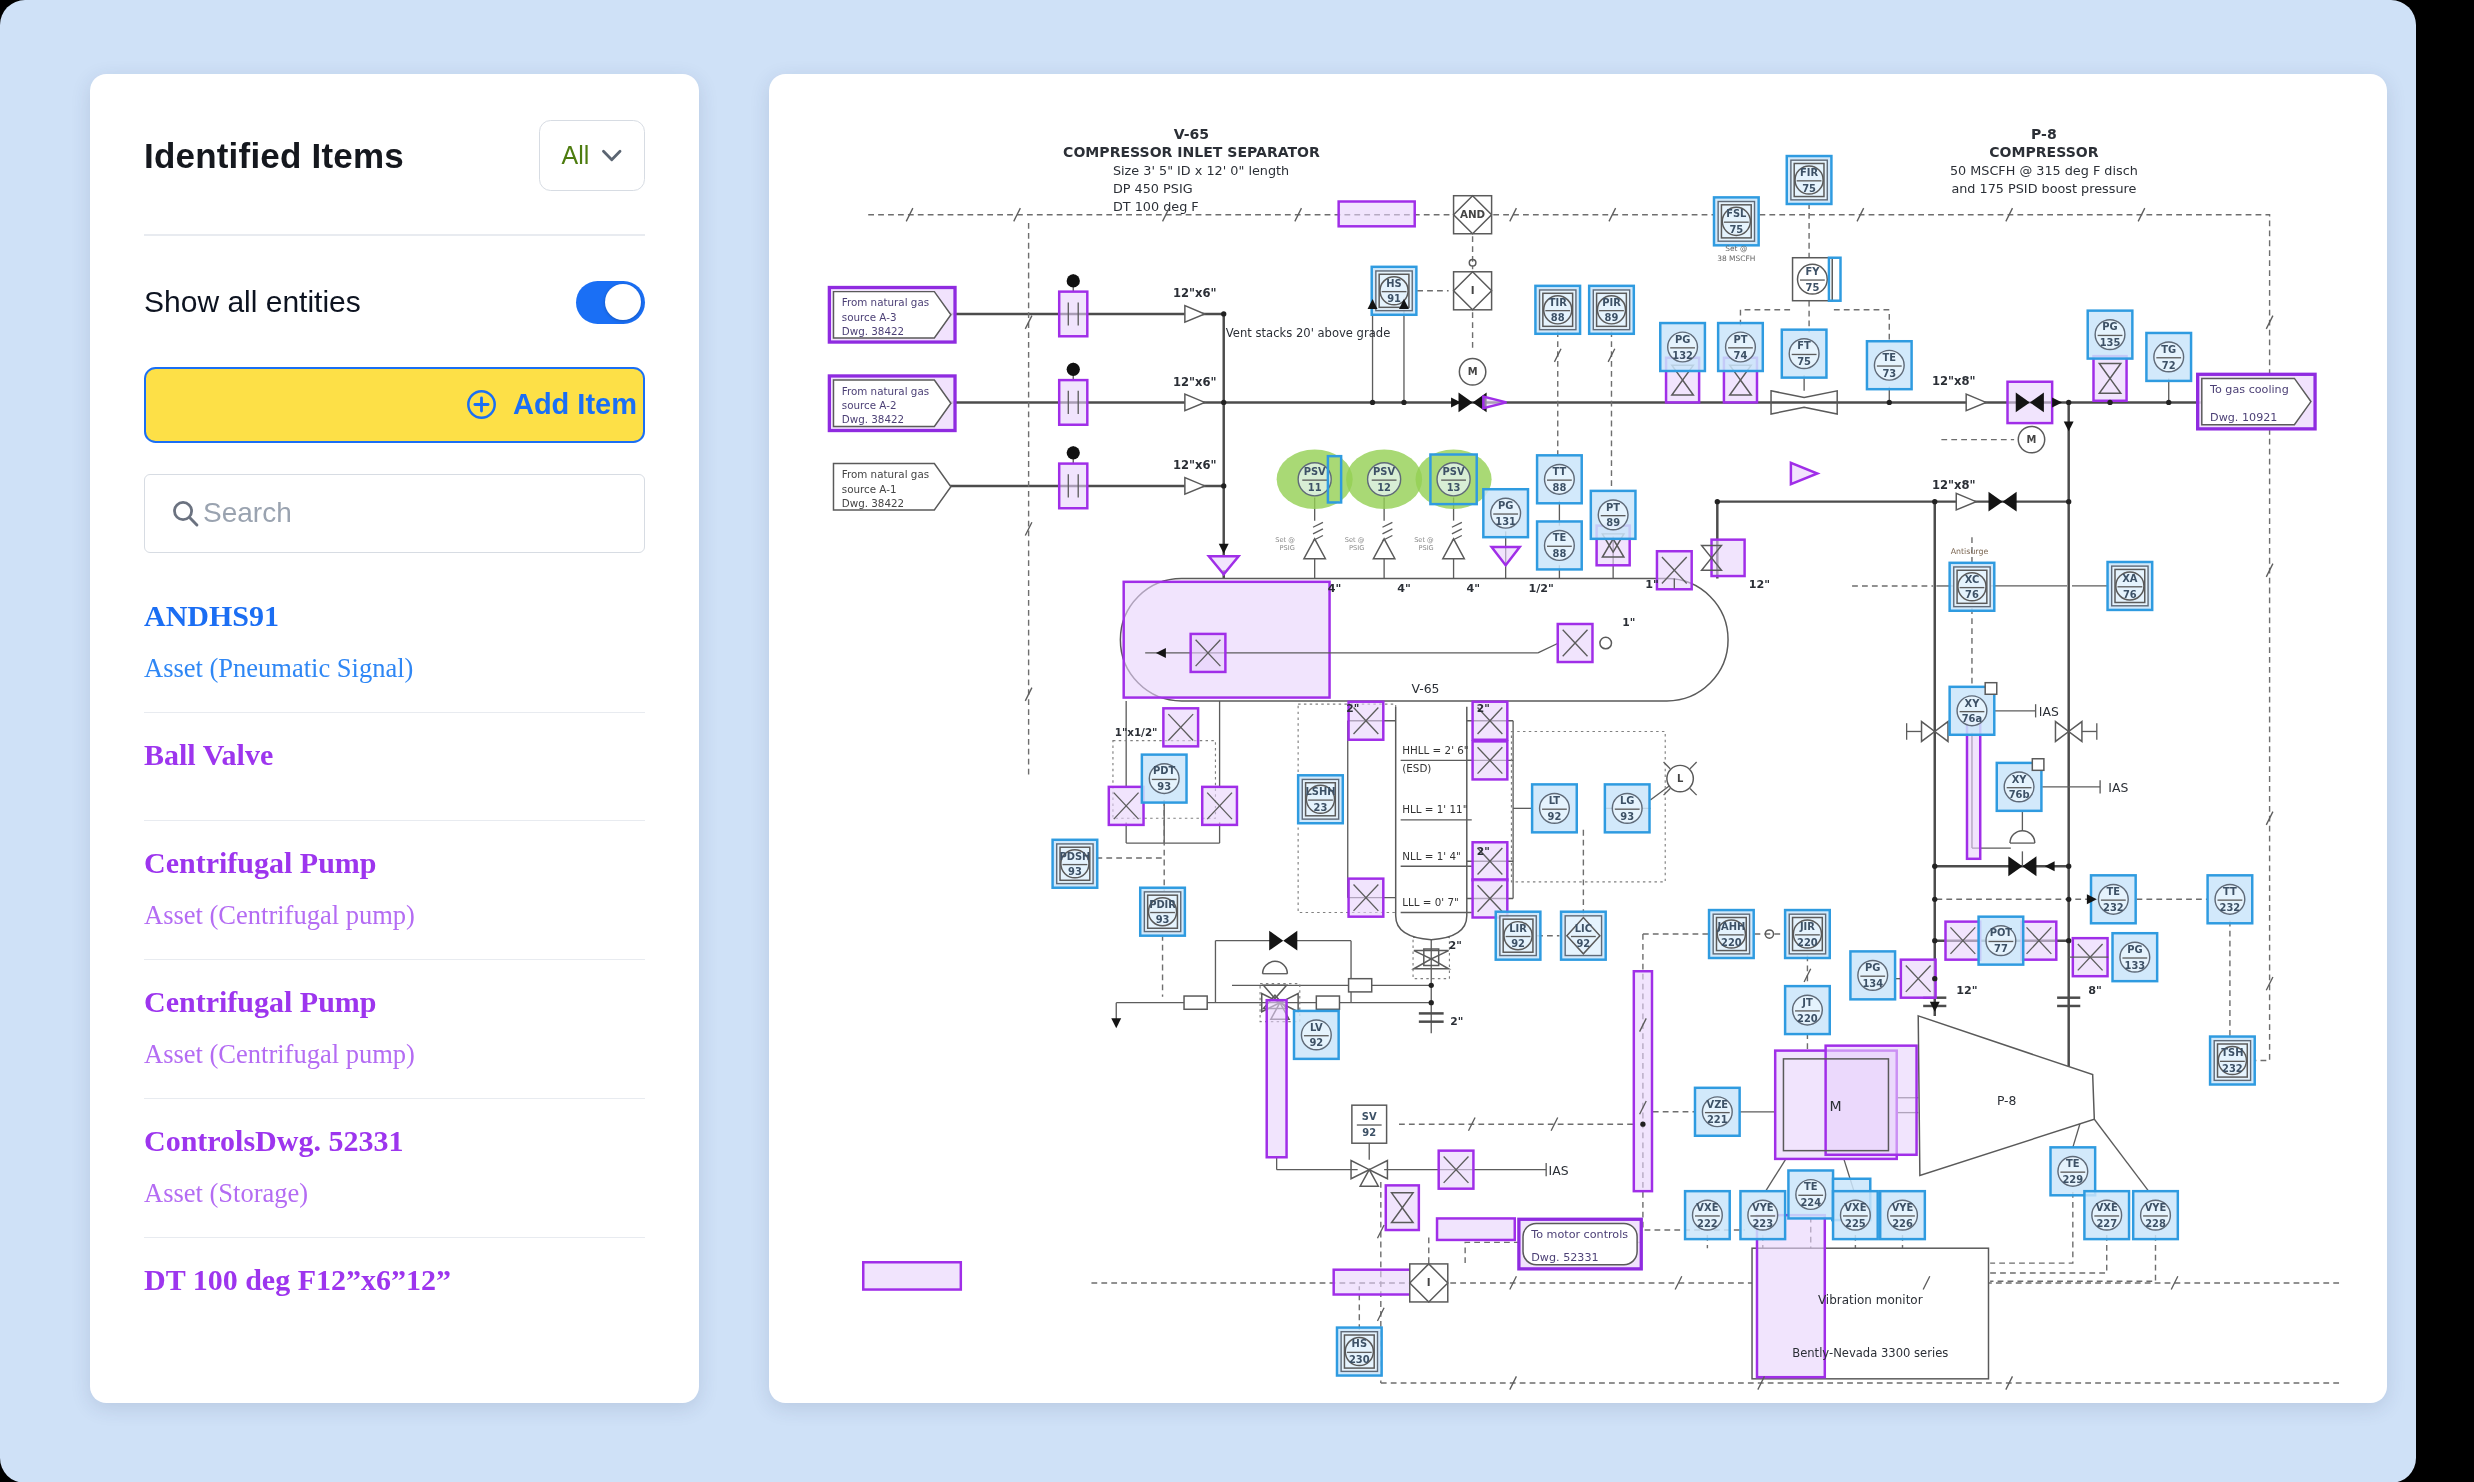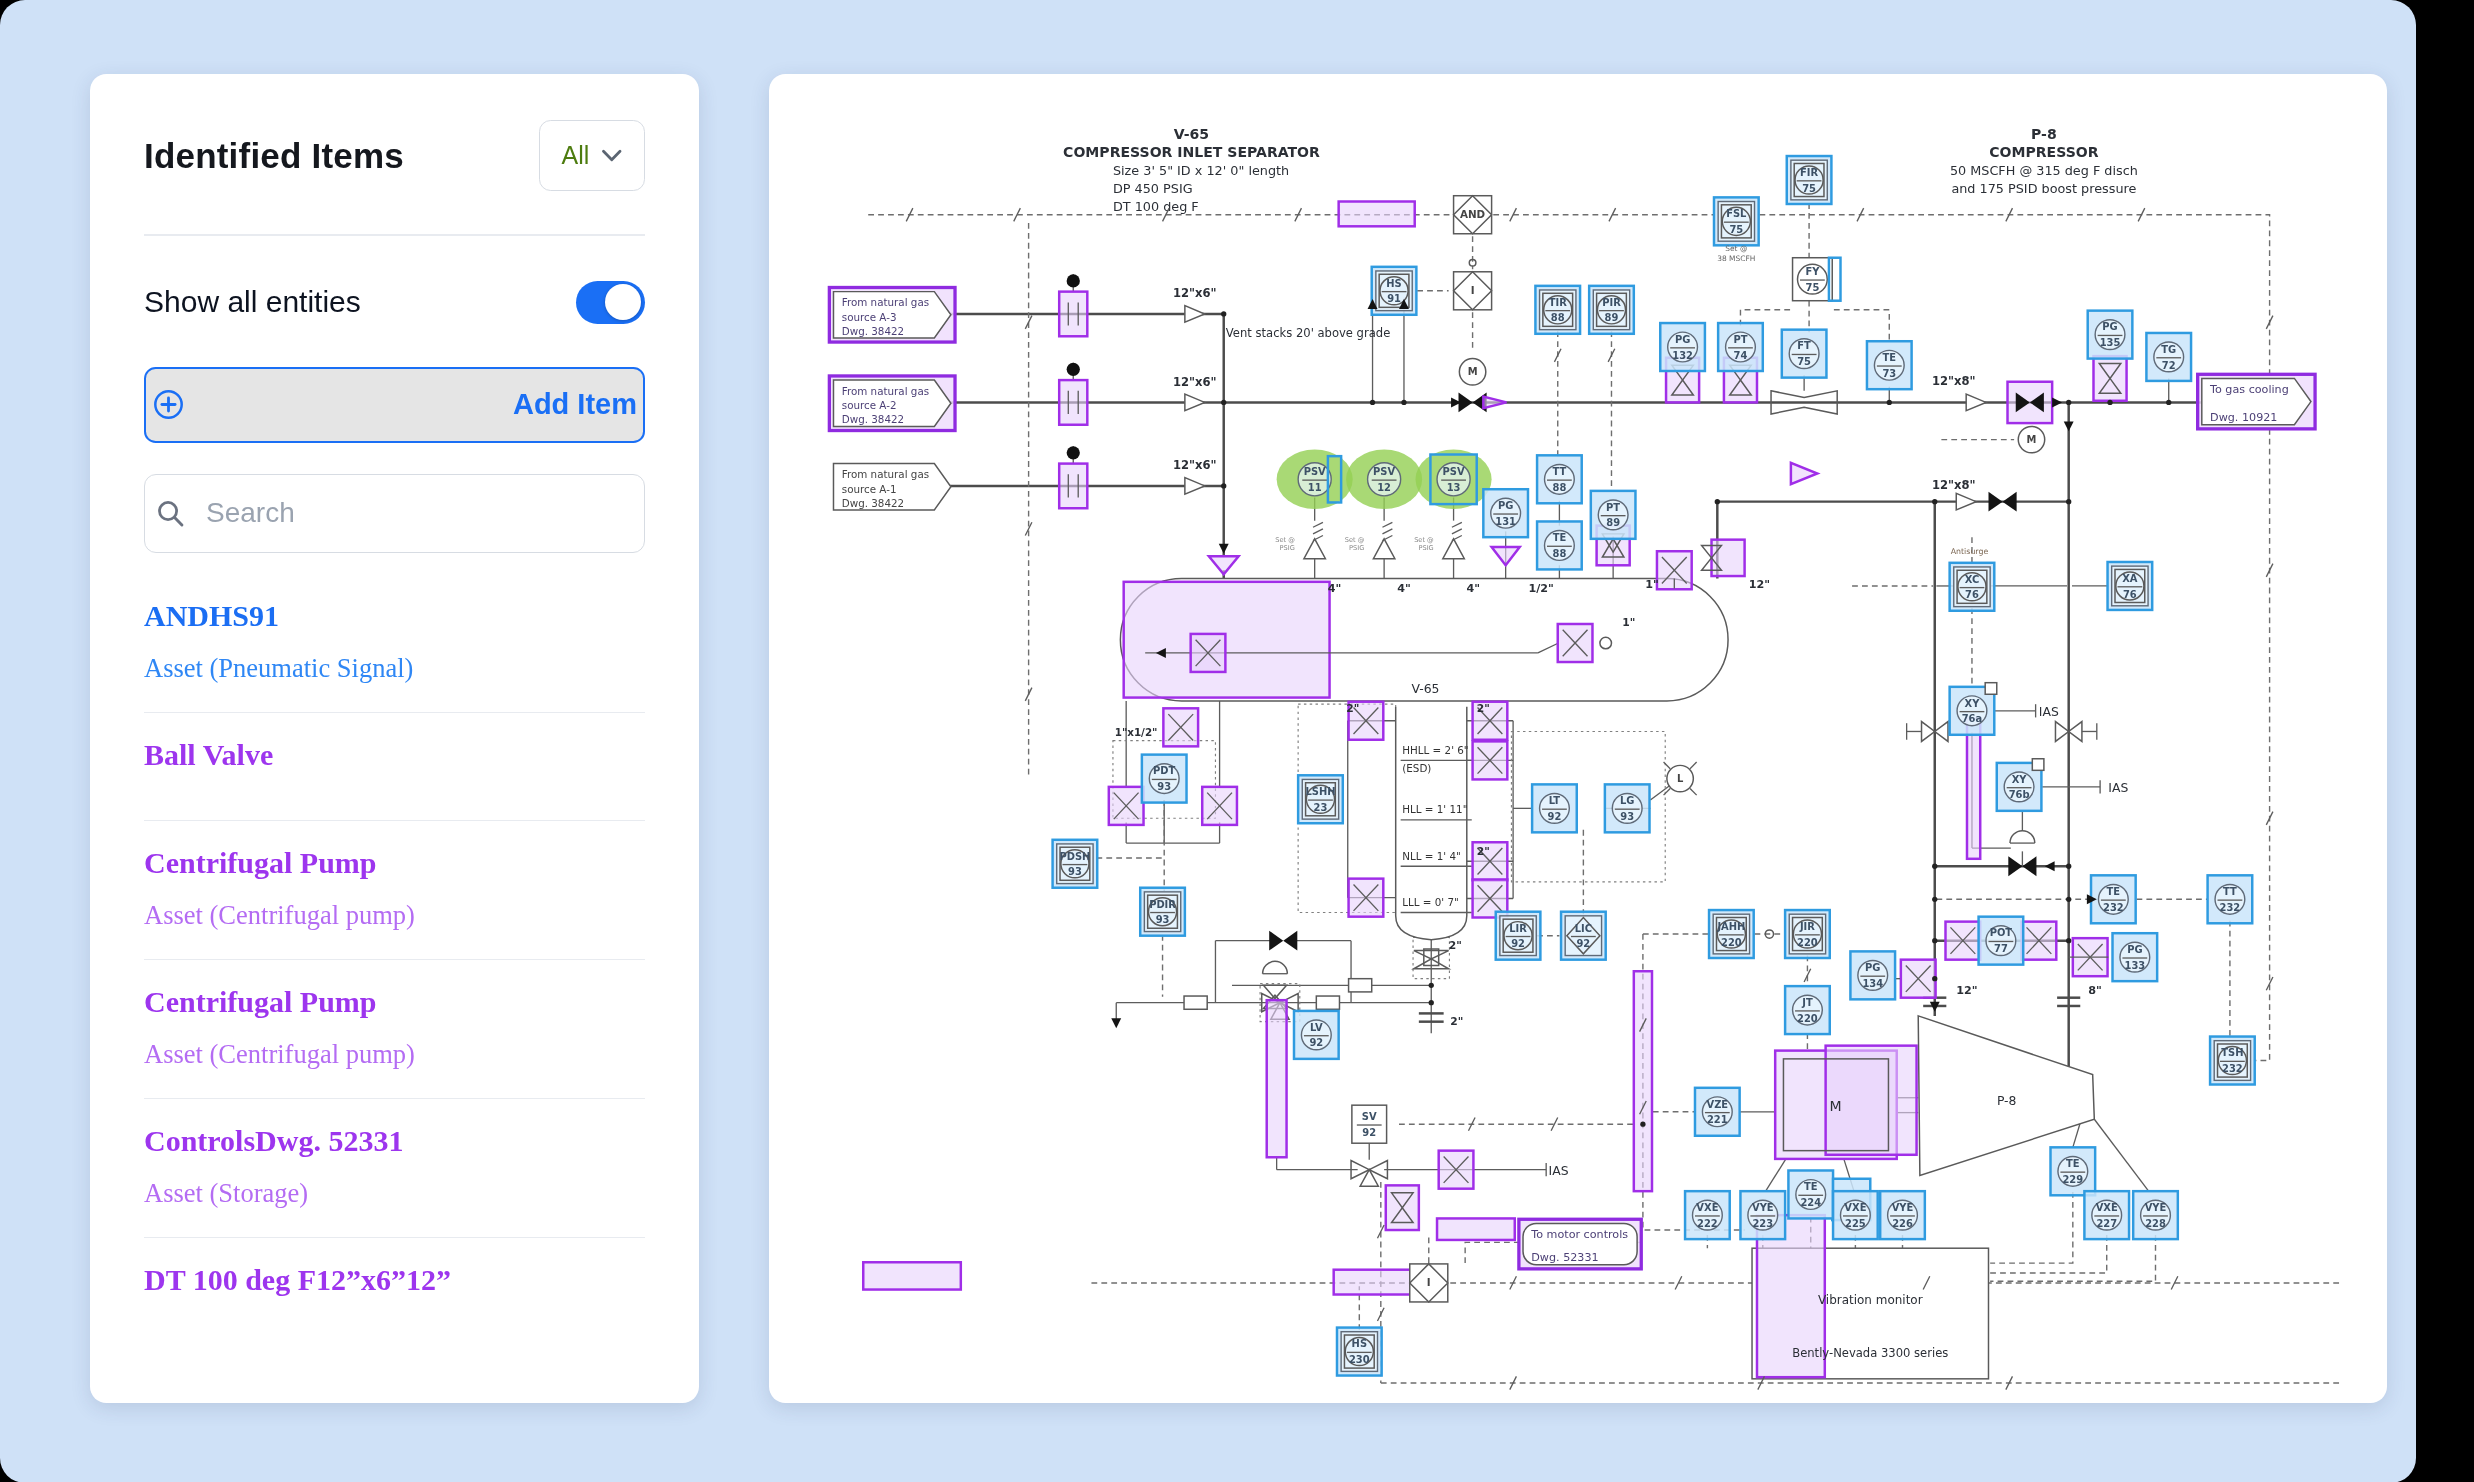--- a/index.html
+++ b/index.html
@@ -7,22 +7,22 @@
   .card{position:absolute;background:#fff;border-radius:16.5px;box-shadow:0 5px 20px rgba(40,60,100,.14);}
   #sidebar{left:90px;top:74px;width:609px;height:1329px;box-sizing:border-box;padding:0 54px;}
   .sb-head{display:flex;align-items:center;justify-content:space-between;margin-top:46px;}
   .sb-title{font-size:35px;font-weight:700;color:#15181e;letter-spacing:0.2px;}
   .sb-filter{display:flex;align-items:center;gap:11.6px;border:1.7px solid #d7dce3;border-radius:11.6px;padding:20px 21.5px;color:#4d7c0f;font-size:25px;background:#fff;cursor:pointer;}
   .sb-divider{height:1.7px;background:#e8ebf0;margin:43px 0 0 0;}
   .sb-toggle-row{display:flex;align-items:center;justify-content:space-between;margin-top:45px;}
   .sb-toggle-label{font-size:30px;font-weight:500;color:#0d1320;}
   .toggle{width:69px;height:43px;border-radius:21.5px;background:#1a6ff5;position:relative;cursor:pointer;}
   .toggle .knob{position:absolute;right:4.1px;top:3.3px;width:36px;height:36px;border-radius:50%;background:#fff;box-shadow:0 0.8px 3.3px rgba(0,0,0,.25);}
-  .add-btn{margin-top:43px;width:100%;height:76px;border:2.5px solid #1a6ff5;border-radius:11.6px;background:#e5e5e5;color:#1a6ff5;font-size:29px;font-weight:600;display:flex;align-items:center;justify-content:space-between;gap:15px;cursor:pointer;}
-  .search{margin-top:31px;height:77px;border:1.7px solid #d7dce3;border-radius:12px;display:flex;align-items:center;padding:0 10px;gap:18px;}
+  .add-btn{margin-top:43px;width:100%;height:76px;border:2.5px solid #1a6ff5;border-radius:11.6px;background:#fde047;color:#1a6ff5;font-size:29px;font-weight:600;display:flex;align-items:center;justify-content:flex-end;gap:15px;cursor:pointer;}
+  .search{margin-top:31px;height:77px;border:1.7px solid #d7dce3;border-radius:6px;display:flex;align-items:center;padding:0 25px;}
   .search input{border:none;outline:none;font-size:28px;color:#334;flex:1;font-family:"Liberation Sans",sans-serif;}
   .search input::placeholder{color:#9aa3b0;}
   .item{padding:25px 0 28px 0;border-bottom:1.7px solid #e8ebf0;cursor:pointer;font-family:Liberation Serif, serif;}
   .item:last-child{border-bottom:none;}
   .item .t{font-size:30px;font-weight:600;margin-bottom:20px;}
   .item .s{font-size:26.5px;font-weight:400;}
   .item.blue .t{color:#1b6ef3;} .item.blue .s{color:#2f87f5;}
   .item.purple .t{color:#9d35ee;} .item.purple .s{color:#b46cf3;}
   #list{margin-top:21.5px;}
   #diagcard{left:769px;top:74px;width:1618px;height:1329px;}

